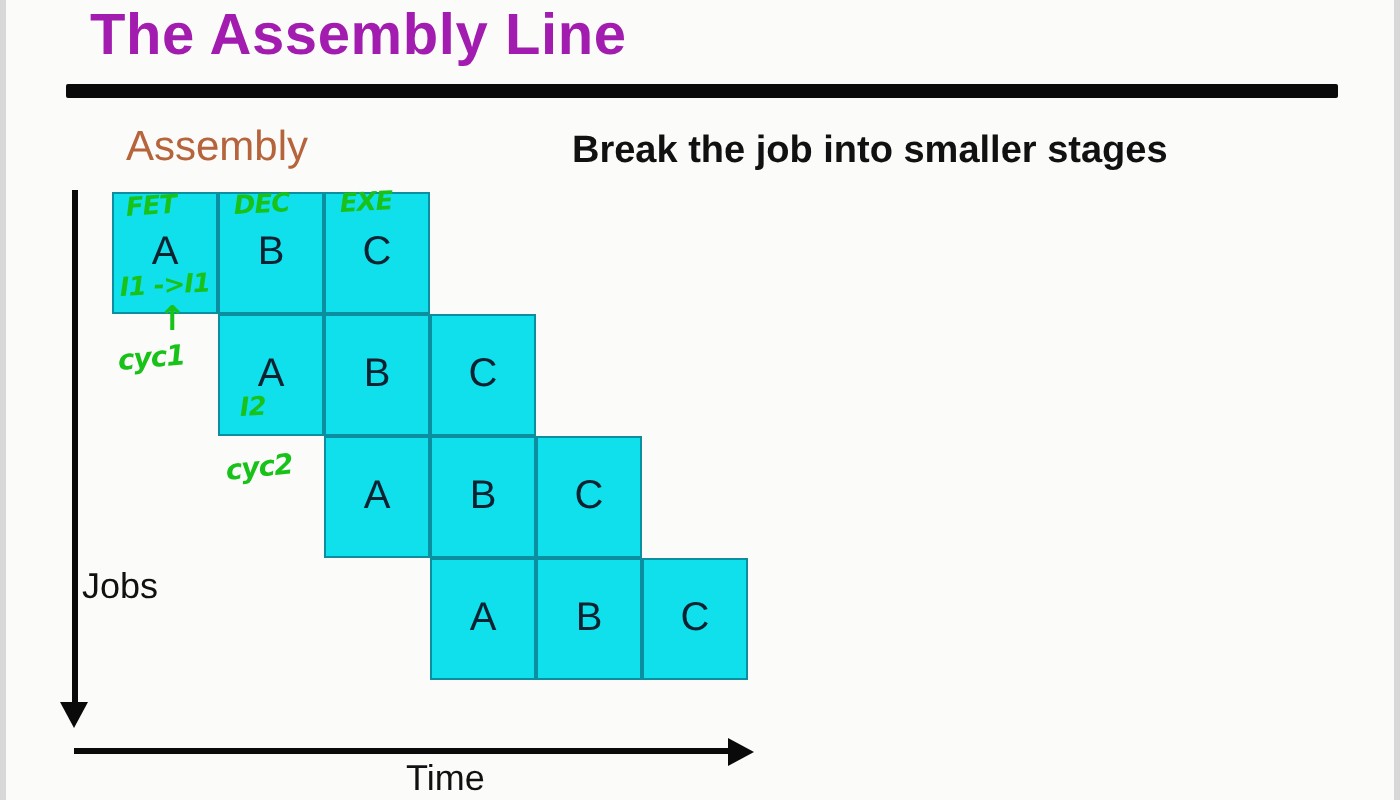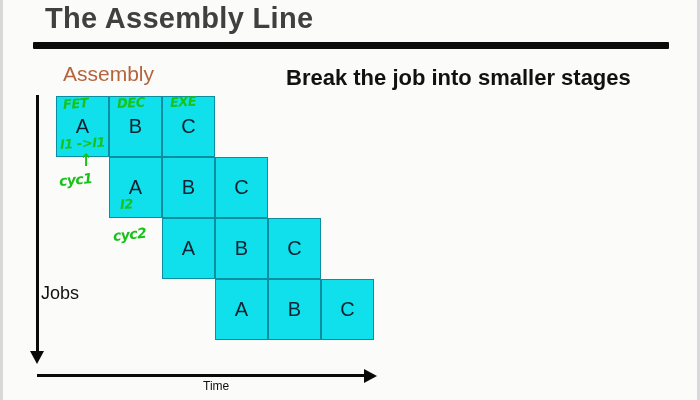--- a/index.html
+++ b/index.html
@@ -19,21 +19,21 @@
     border-right: 3px solid #d8d8d8;
   }
 
   
   #title {
     position: absolute;
     left: 42px;
     top: 2px;
     font-size: 29px;
     font-weight: bold;
-    color: #404040;
+    color: #a21caf;
     letter-spacing: 0.3px;
     white-space: nowrap;
   }
 
   
   #title-rule {
     position: absolute;
     left: 30px;
     top: 42px;
     width: 636px;
@@ -48,21 +48,21 @@
     left: 60px;
     top: 62px;
     font-size: 21px;
     color: #b5643c;
     white-space: nowrap;
   }
   #break-note {
     position: absolute;
     left: 283px;
     top: 65px;
-    font-size: 22px;
+    font-size: 19px;
     font-weight: bold;
     color: #111;
     white-space: nowrap;
   }
 
   
   .axis-line {
     position: absolute;
     background: #0a0a0a;
   }
@@ -102,21 +102,21 @@
     top: 260px;
     font-size: 18px;
     color: #111;
     white-space: nowrap;
     margin-top: 23px;
   }
   #time-label {
     position: absolute;
     left: 200px;
     top: 379px;
-    font-size: 12px;
+    font-size: 18px;
     color: #111;
     white-space: nowrap;
   }
 
   
   #grid { position: absolute; left: 0; top: 0; width: 700px; height: 400px; }
   .cell {
     position: absolute;
     width: 53px;
     height: 61px;

